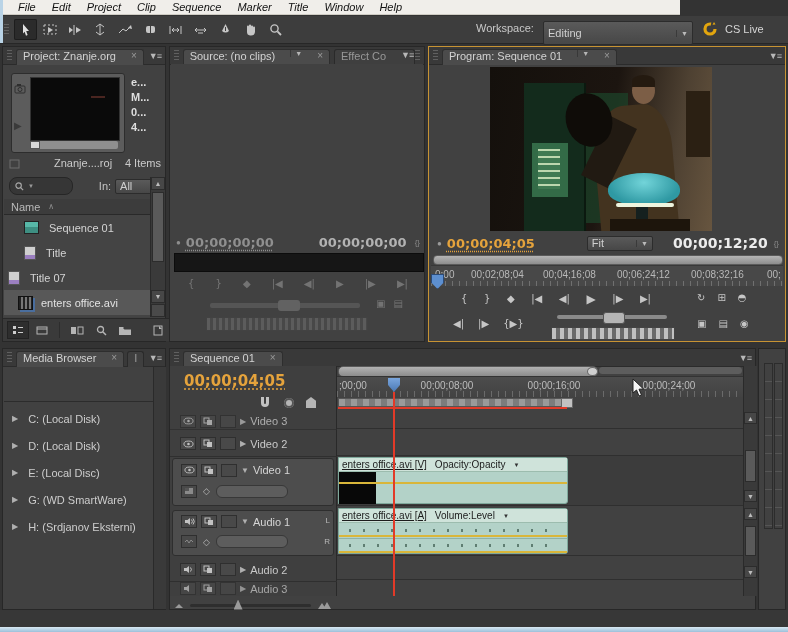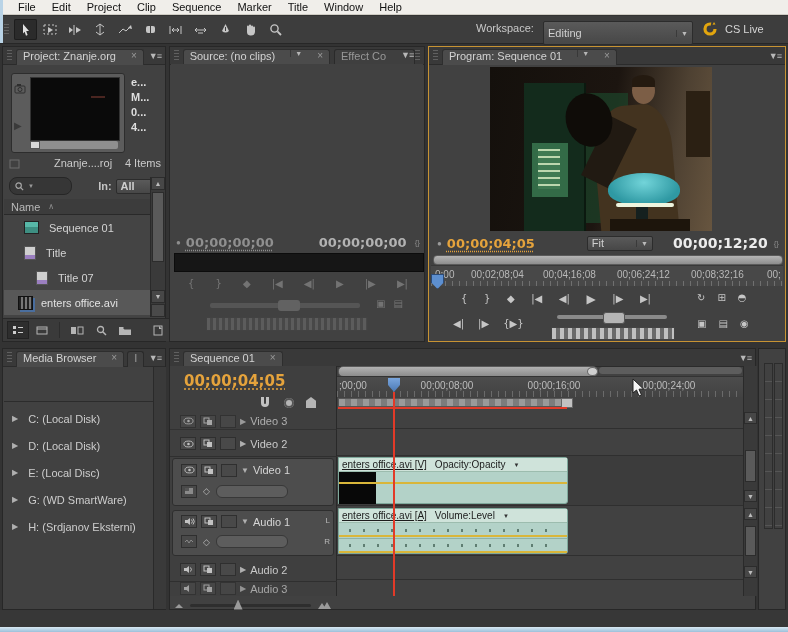--- a/index.html
+++ b/index.html
@@ -2,22 +2,22 @@
 <html><head>
 <meta charset="utf-8">
 <style>
   html,body{margin:0;padding:0;background:#202020;}
   #win{position:relative;width:788px;height:632px;background:#333;overflow:hidden;
        font-family:"Liberation Sans",sans-serif;color:#c8c8c8;-webkit-font-smoothing:antialiased;}
   .abs{position:absolute;}
   .tex{background-image:radial-gradient(rgba(255,255,255,.05) 1px,transparent 1px);background-size:3px 3px;}
   .flex{display:flex;align-items:center;}
   
-  #menubar{left:0;top:0;width:788px;height:15px;background:#f0eeea;border-bottom:1px solid #cfccc4;
-           display:flex;align-items:center;padding-left:10px;box-sizing:border-box;}
+  #menubar{left:0;top:0;width:680px;height:15px;background:#f0eeea;border-bottom:1px solid #cfccc4;
+           display:flex;align-items:center;padding-left:10px;box-sizing:border-box;font-style:italic;}
   #menubar span{font-size:11px;color:#111;padding:0 8px;cursor:default;}
   
   #toolbar{left:0;top:16px;width:788px;height:27px;background:#3d3d3d;border-bottom:1px solid #272727;display:flex;align-items:center;}
   .tool{width:23px;height:21px;display:flex;align-items:center;justify-content:center;margin:0 1px;border-radius:2px;}
   .tool.active{background:#2b2b2b;box-shadow:inset 0 0 0 1px #1d1d1d;}
   .tool svg{display:block;}
   .grip{width:5px;height:12px;margin:0 4px;background:repeating-linear-gradient(to bottom,#606060 0 1px,transparent 1px 3px);}
   .vsep{width:1px;height:16px;background:#2d2d2d;margin:0 4px;}
   .dd{background:linear-gradient(#5a5a5a,#474747);border:1px solid #2c2c2c;border-radius:2px;
       display:flex;align-items:center;font-size:11px;color:#d0d0d0;padding:0 4px;height:24px;box-sizing:border-box;}
@@ -172,21 +172,21 @@
       <div>4...</div>
     </div>
     <div class="abs flex" style="left:6px;top:110px;width:152px;font-size:11px;color:#cbcbcb;gap:12px;">
       <svg width="11" height="11" viewBox="0 0 11 11" style="opacity:.5">
           <rect x="1" y="2" width="9" height="8" fill="none" stroke="#999"></rect>
         </svg>
       <span style="margin-left:22px;">Znanje....roj</span>
       <span style="margin-left:auto;">4 Items</span>
     </div>
 
-    <div class="abs flex" style="left:6px;top:130px;width:152px;font-weight:bold;">
+    <div class="abs flex" style="left:6px;top:130px;width:152px;">
       <div class="flex" style="width:52px;height:16px;background:#363636;border:1px solid #262626;border-radius:8px;padding:0 5px;gap:4px;">
         <svg width="9" height="9" viewBox="0 0 10 10">
             <circle cx="4" cy="4" r="3" fill="none" stroke="#a8a8a8" stroke-width="1.3"></circle>
             <path d="M6.3 6.3 L9 9" stroke="#a8a8a8" stroke-width="1.4"></path>
           </svg>
         <span style="font-size:6px;color:#999;">▼</span>
       </div>
       <span style="margin-left:26px;font-size:11px;color:#c4c4c4;">In:</span>
       <div class="dd" style="margin-left:4px;width:46px;height:15px;">
         <span>All</span>
@@ -200,21 +200,21 @@
 
     <div class="abs" style="left:1px;top:168px;width:146px;height:102px;background:#444;">
       <div class="flex" style="height:25px;padding-left:20px;gap:10px;">
         <div style="width:13px;height:11px;background:linear-gradient(#57b8a8 0 45%,#3e8f82 45% 100%);border:1px solid #222;"></div>
         <span style="font-size:11px;color:#d4d4d4;">Sequence 01</span>
       </div>
       <div class="flex" style="height:25px;padding-left:20px;gap:10px;">
         <div style="width:10px;height:12px;background:#cfcfcf;border:1px solid #555;box-shadow:inset 0 -4px 0 #9b7fc0;"></div>
         <span style="font-size:11px;color:#d4d4d4;">Title</span>
       </div>
-      <div class="flex" style="height:25px;padding-left:32px;gap:10px;">
+      <div class="flex" style="height:25px;padding-left:4px;gap:10px;">
         <div style="width:10px;height:12px;background:#cfcfcf;border:1px solid #555;box-shadow:inset 0 -4px 0 #9b7fc0;"></div>
         <span style="font-size:11px;color:#d4d4d4;">Title 07</span>
       </div>
       <div class="flex" style="height:25px;padding-left:14px;gap:8px;background:#585858;">
         <div style="width:13px;height:12px;background:repeating-linear-gradient(90deg,#222 0 2px,#777 2px 4px);border:1px solid #111;box-shadow:2px 2px 0 #4a6e9e;"></div>
         <span style="font-size:11px;color:#e2e2e2;">enters office.avi</span>
       </div>
     </div>
 
     <div class="abs" style="left:147px;top:130px;width:14px;height:140px;background:#3a3a3a;border-left:1px solid #2a2a2a;">

